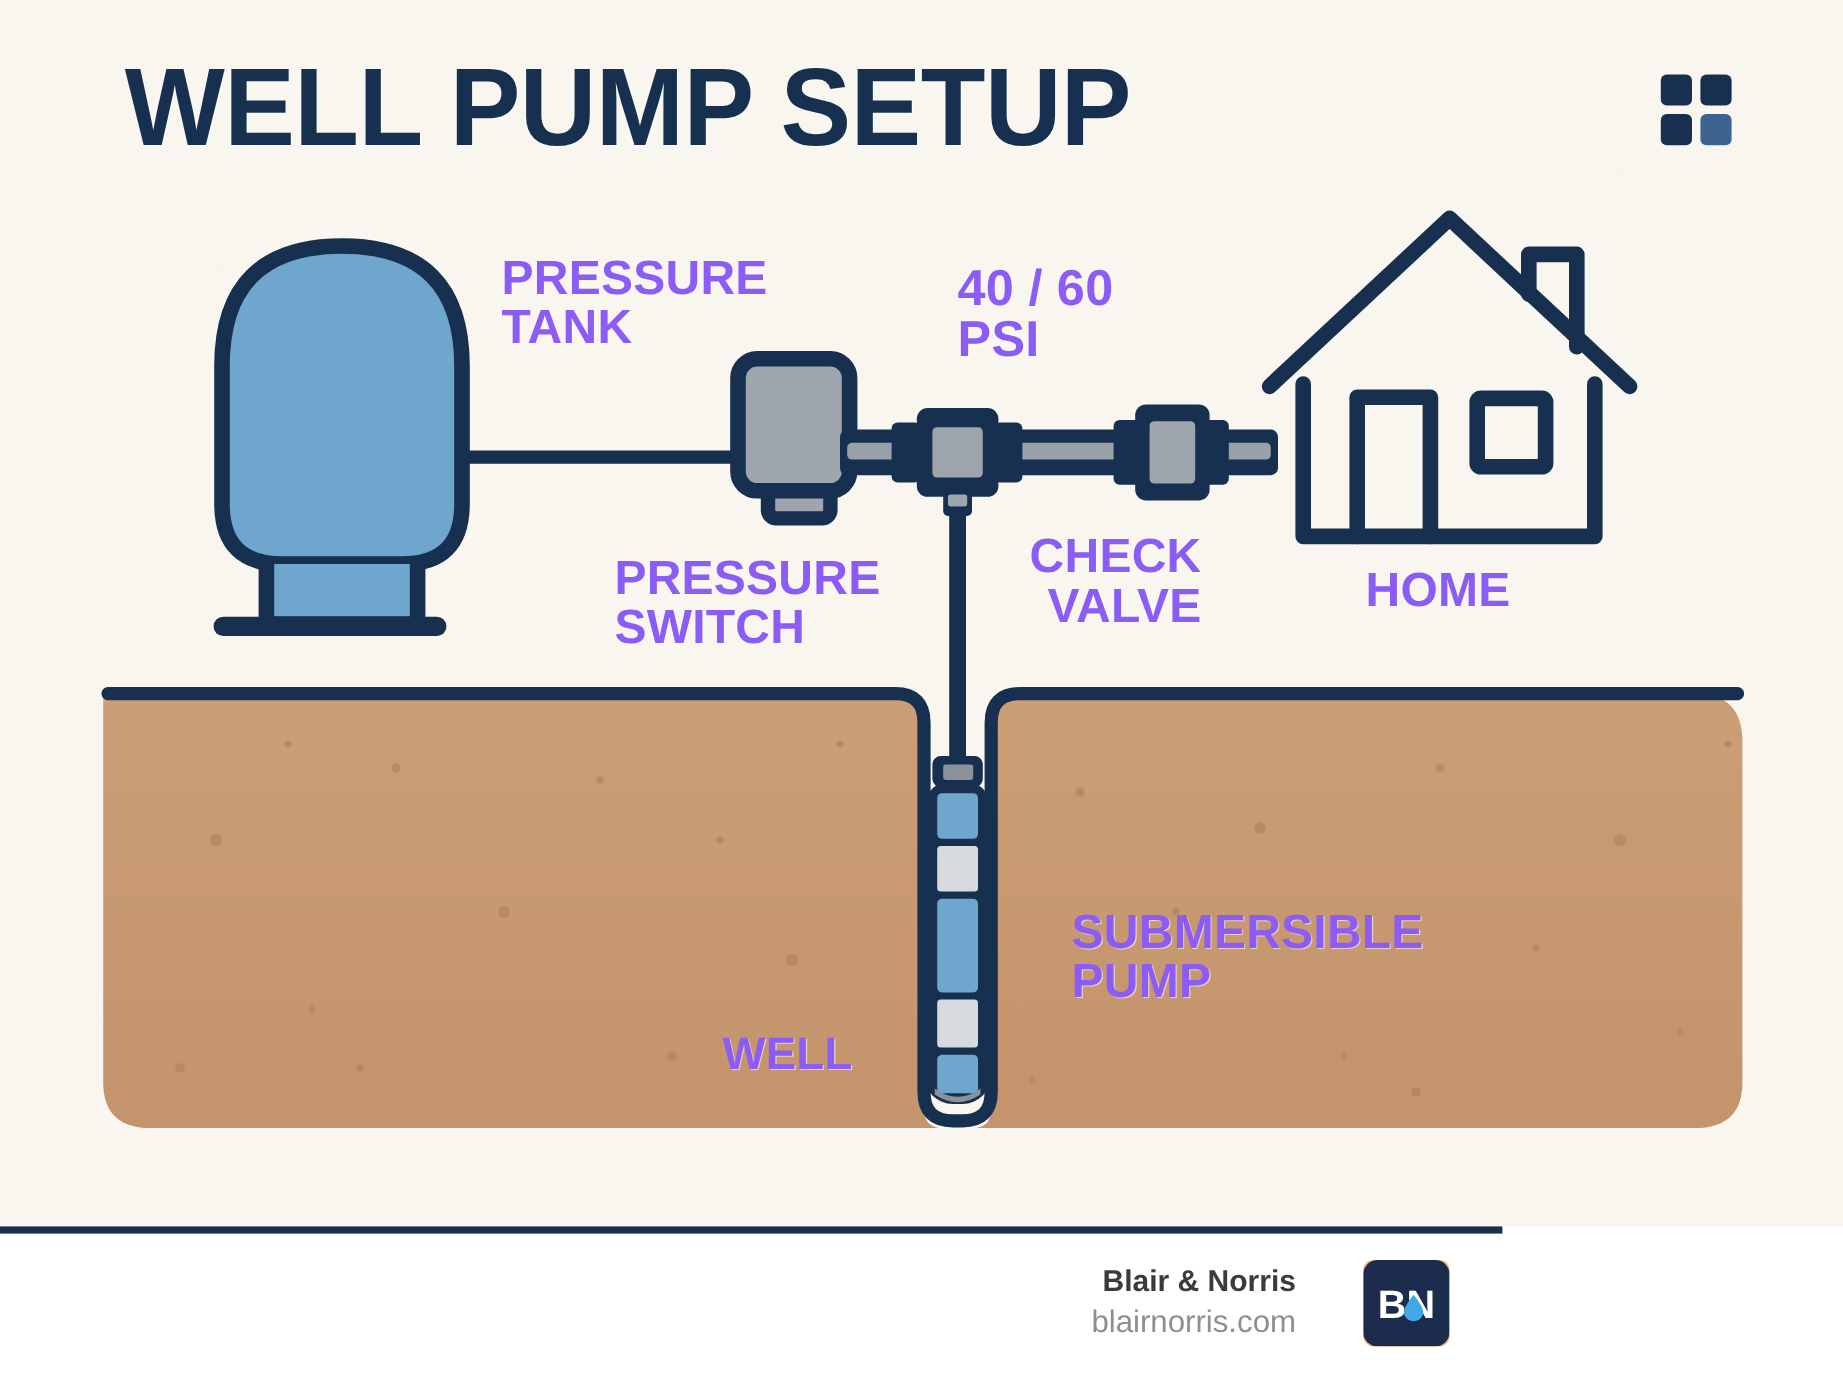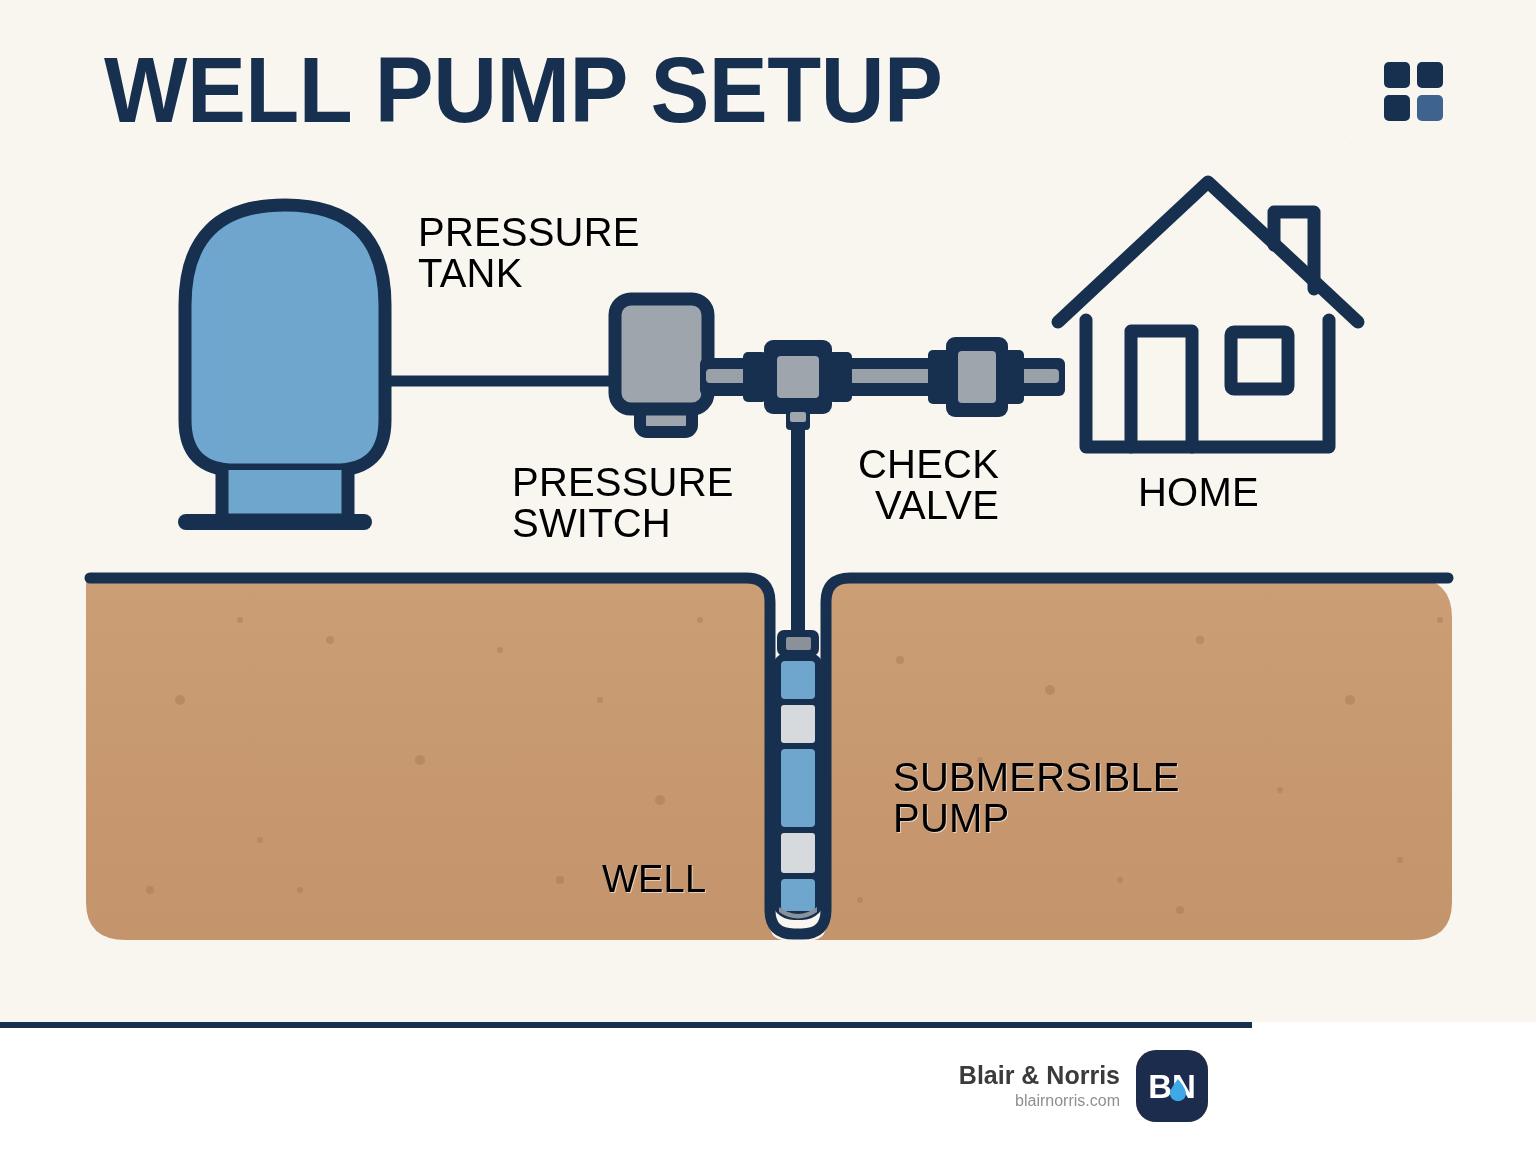--- a/index.html
+++ b/index.html
@@ -77,22 +77,22 @@
   .diagram {
     position: absolute;
     left: 0; top: 0;
     width: 1536px;
     height: 1022px;
   }
 
   
   .lbl {
     position: absolute;
-    color: #000000;
-    font-weight: normal;
+    color: #8b5cf6;
+    font-weight: bold;
     line-height: 1.03;
     text-shadow: 1px 1px 0 rgba(255,255,255,0.55);
     white-space: pre-line;
     letter-spacing: 0.2px;
   }
   .lbl-pressure-tank { left: 418px; top: 212px; font-size: 40px; }
   .lbl-psi           { left: 798px; top: 218px; font-size: 42px; }
   .lbl-pressure-switch { left: 512px; top: 462px; font-size: 40px; }
   .lbl-check-valve   { left: 858px; top: 444px; font-size: 40px; text-align: right; }
   .lbl-home          { left: 1138px; top: 472px; font-size: 40px; }
@@ -121,31 +121,32 @@
   .footer-text {
     text-align: right;
   }
   .footer-brand {
     font-size: 25px;
     font-weight: bold;
     color: #3b3b3b;
     line-height: 1.25;
   }
   .footer-url {
-    font-size: 16px;
+    font-size: 26px;
     color: #8f8f8f;
     line-height: 1.3;
   }
   .footer-badge {
     width: 72px;
     height: 72px;
-    border-radius: 20px;
+    border-radius: 8px;
     background: #fdba74;
     position: relative;
     overflow: hidden;
+    margin-left: 40px;
   }
 </style>
 </head>
 <body>
 
 <div id="page">
 
   <div class="canvas">
     <div class="canvas-noise"></div>
 
@@ -281,20 +282,22 @@
 
     <div class="logo-mark">
       <div class="logo-sq"></div>
       <div class="logo-sq"></div>
       <div class="logo-sq"></div>
       <div class="logo-sq light"></div>
     </div>
 
     <div class="lbl lbl-pressure-tank">PRESSURE
 TANK</div>
+    <div class="lbl lbl-psi">40 / 60
+PSI</div>
     <div class="lbl lbl-pressure-switch">PRESSURE
 SWITCH</div>
     <div class="lbl lbl-check-valve">CHECK
 VALVE</div>
     <div class="lbl lbl-home">HOME</div>
     <div class="lbl lbl-well">WELL</div>
     <div class="lbl lbl-submersible">SUBMERSIBLE
 PUMP</div>
   </div>
 

